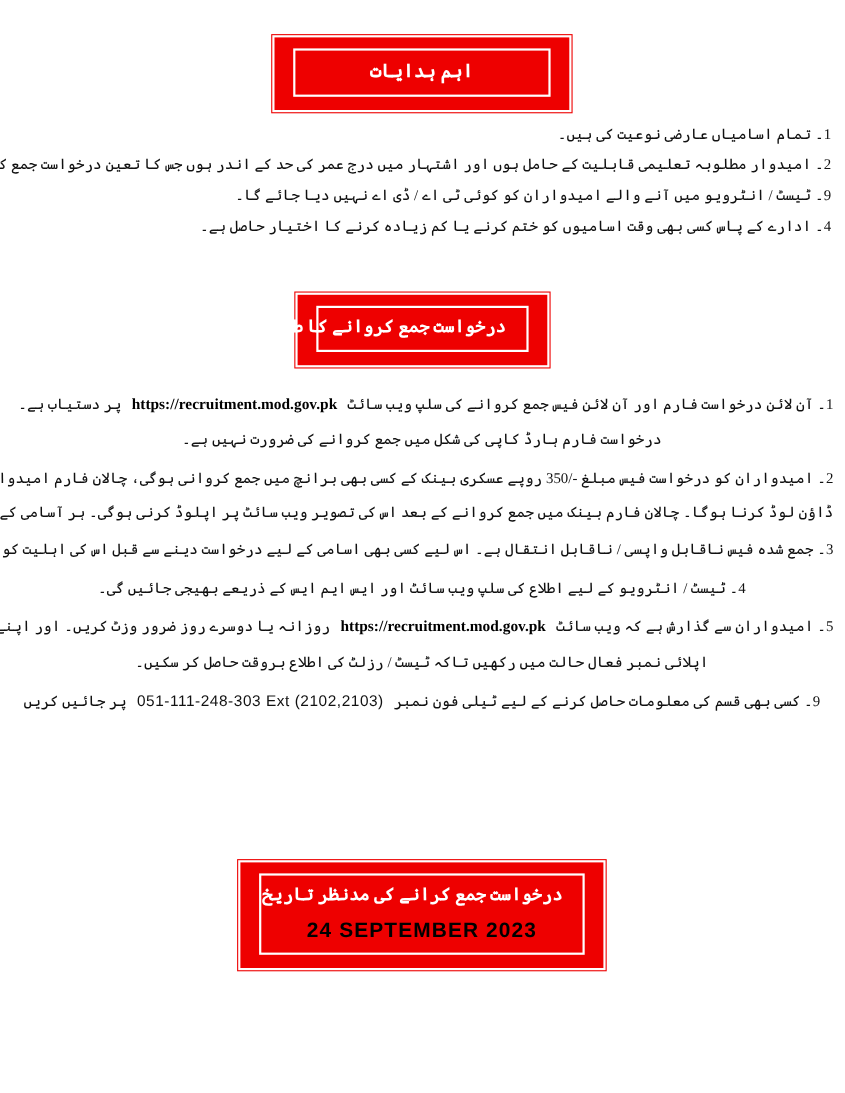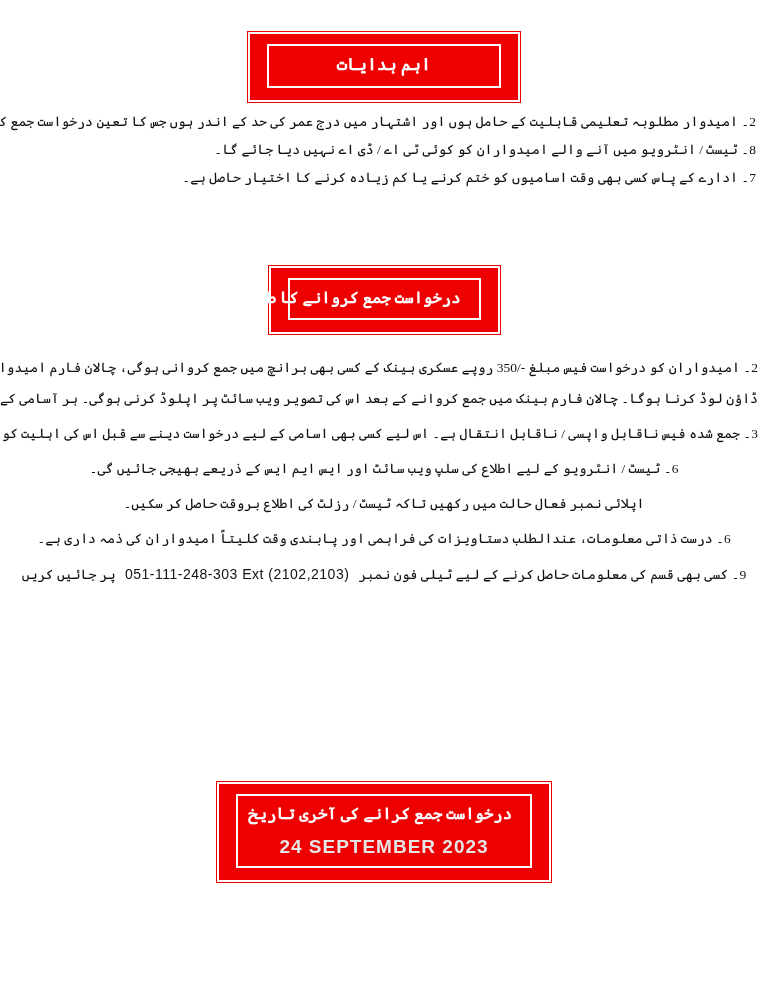--- a/index.html
+++ b/index.html
@@ -63,21 +63,21 @@
   #banner-mid { width: 227px; }
   #banner-mid .banner-text { font-size: 16px; }
 
   #banner-date { width: 330px; }
   #banner-date .banner-text { font-size: 16px; }
   #banner-date .date-line {
     font-family: "Liberation Sans", "DejaVu Sans", sans-serif;
     font-weight: bold;
     font-size: 19px;
     letter-spacing: 1px;
-    color: #e5e5e5;
+    color: #000000;
     direction: ltr;
     margin-top: 10px;
     white-space: nowrap;
   }
 
   
   .block-banner-top { position: absolute; top: 34px; left: 0; right: 0; }
   .block-list-1     { position: absolute; top: 112px; left: 12px; right: 12px; }
   .block-banner-mid { position: absolute; top: 268px; left: 0; right: 0; }
   .block-list-2     { position: absolute; top: 358px; left: 10px; right: 10px; }
@@ -130,69 +130,80 @@
 
   <div class="block-banner-top banner-wrap">
     <div class="banner" id="banner-top">
       <div class="banner-inner">
         <div class="banner-text">اہم ہدایات</div>
       </div>
     </div>
   </div>
 
   <div class="block-list-1 list-1">
+    <p class="urdu-line">1۔ تمام اسامیاں عارضی نوعیت کی ہیں۔</p>
     <p class="urdu-line">2۔ امیدوار مطلوبہ تعلیمی قابلیت کے حامل ہوں اور اشتہار میں درج عمر کی حد کے اندر ہوں جس کا تعین درخواست جمع کروانے کی آخری تاریخ سے کیا جائے گا۔</p>
-    <p class="urdu-line">8۔ ٹیسٹ / انٹرویو میں آنے والے امیدواران کو کوئی ٹی اے / ڈی اے نہیں دیا جائے گا۔</p>
-    <p class="urdu-line">7۔ ادارے کے پاس کسی بھی وقت اسامیوں کو ختم کرنے یا کم زیادہ کرنے کا اختیار حاصل ہے۔</p>
+    <p class="urdu-line">9۔ ٹیسٹ / انٹرویو میں آنے والے امیدواران کو کوئی ٹی اے / ڈی اے نہیں دیا جائے گا۔</p>
+    <p class="urdu-line">4۔ ادارے کے پاس کسی بھی وقت اسامیوں کو ختم کرنے یا کم زیادہ کرنے کا اختیار حاصل ہے۔</p>
   </div>
 
   <div class="block-banner-mid banner-wrap">
     <div class="banner" id="banner-mid">
       <div class="banner-inner">
         <div class="banner-text">درخواست جمع کروانے کا طریقہ</div>
       </div>
     </div>
   </div>
 
   <div class="block-list-2">
 
+    <div class="item">
+      <p class="urdu-line line-right">
+        <span>1۔ آن لائن درخواست فارم اور آن لائن فیس جمع کروانے کی سلپ ویب سائٹ</span>
+        <span class="mono-url">https://recruitment.mod.gov.pk</span>
+        <span>پر دستیاب ہے۔</span>
+      </p>
+      <p class="urdu-line line-center">درخواست فارم ہارڈ کاپی کی شکل میں جمع کروانے کی ضرورت نہیں ہے۔</p>
+    </div>
 
     <div class="item">
       <p class="urdu-line line-right">2۔ امیدواران کو درخواست فیس مبلغ -/350 روپے عسکری بینک کے کسی بھی برانچ میں جمع کروانی ہوگی، چالان فارم امیدوار کے کامیابی سے اپلائی کرنے کے بعد</p>
       <p class="urdu-line line-center">ڈاؤن لوڈ کرنا ہوگا۔ چالان فارم بینک میں جمع کروانے کے بعد اس کی تصویر ویب سائٹ پر اپلوڈ کرنی ہوگی۔ ہر آسامی کے لیے علیحدہ فیس جمع کروانی ہوگی۔</p>
     </div>
 
     <div class="item">
       <p class="urdu-line line-center">3۔ جمع شدہ فیس ناقابل واپسی / ناقابل انتقال ہے۔ اس لیے کسی بھی اسامی کے لیے درخواست دینے سے قبل اس کی اہلیت کو مدنظر رکھیں۔</p>
     </div>
 
     <div class="item">
-      <p class="urdu-line line-center">6۔ ٹیسٹ / انٹرویو کے لیے اطلاع کی سلپ ویب سائٹ اور ایس ایم ایس کے ذریعے بھیجی جائیں گی۔</p>
-    </div>
-
-    <div class="item">
+      <p class="urdu-line line-center">4۔ ٹیسٹ / انٹرویو کے لیے اطلاع کی سلپ ویب سائٹ اور ایس ایم ایس کے ذریعے بھیجی جائیں گی۔</p>
+    </div>
+
+    <div class="item">
+      <p class="urdu-line line-right">
+        <span>5۔ امیدواران سے گذارش ہے کہ ویب سائٹ</span>
+        <span class="mono-url">https://recruitment.mod.gov.pk</span>
+        <span>روزانہ یا دوسرے روز ضرور وزٹ کریں۔ اور اپنے</span>
+      </p>
       <p class="urdu-line line-center">اپلائی نمبر فعال حالت میں رکھیں تاکہ ٹیسٹ / رزلٹ کی اطلاع بروقت حاصل کر سکیں۔</p>
     </div>
 
-    <div class="item">
-      <p class="urdu-line line-center">6۔ درست ذاتی معلومات، عندالطلب دستاویزات کی فراہمی اور پابندی وقت  کلیتاً امیدواران کی ذمہ داری ہے۔</p>
-    </div>
 
     <div class="item">
       <p class="urdu-line line-center">
         <span>9۔ کسی بھی قسم کی معلومات حاصل کرنے کے لیے ٹیلی فون نمبر</span>
         <span class="phone">051-111-248-303 Ext (2102,2103)</span>
         <span>پر جائیں کریں</span>
       </p>
     </div>
 
   </div>
 
   <div class="block-banner-date banner-wrap">
     <div class="banner" id="banner-date">
       <div class="banner-inner">
-        <div class="banner-text">درخواست جمع کرانے کی آخری تاریخ</div>
+        <div class="banner-text">درخواست جمع کرانے کی مدنظر تاریخ</div>
         <div class="date-line">24  SEPTEMBER  2023</div>
       </div>
     </div>
   </div>
 
 </div>
 
 </body></html>

